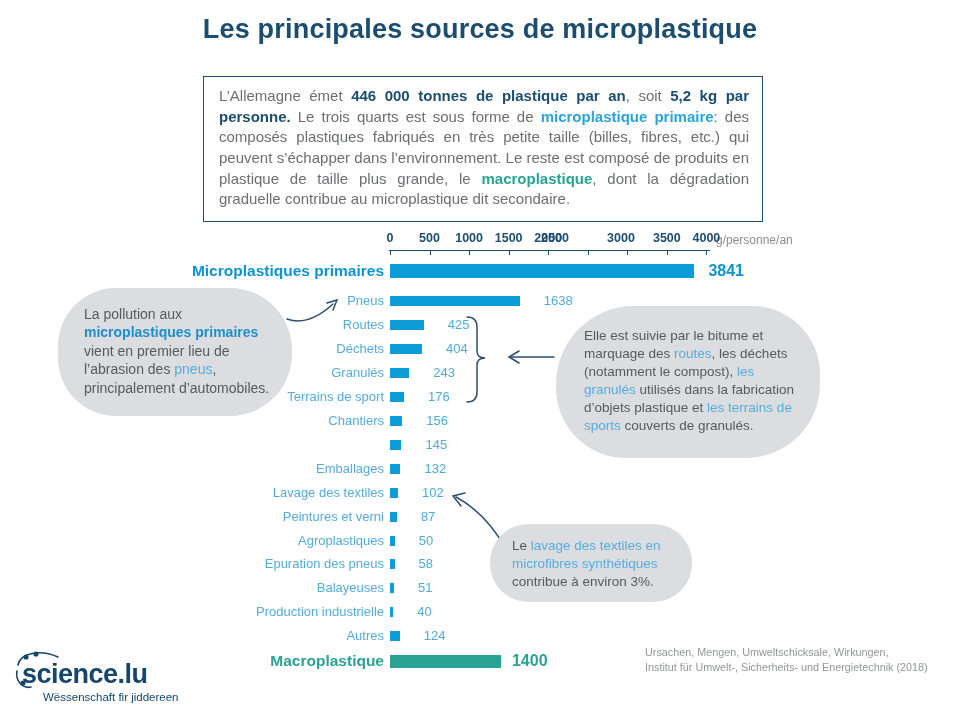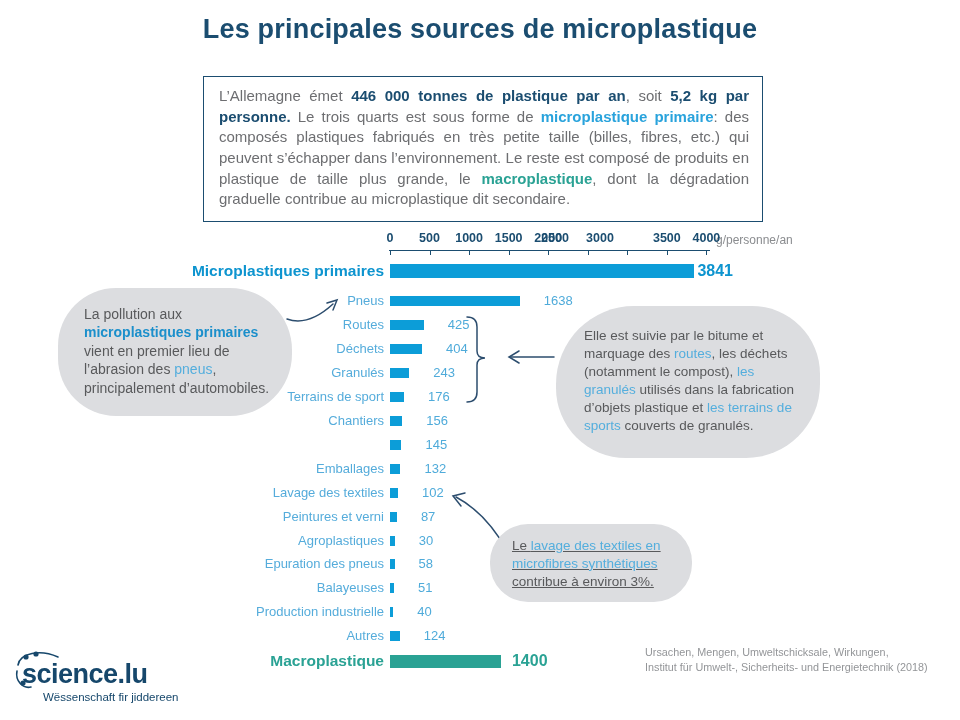--- a/index.html
+++ b/index.html
@@ -25,33 +25,33 @@
 
   .bar-row{position:absolute;left:0;right:0;height:20px;}
   .bar-label{position:absolute;right:576px;top:0;height:20px;line-height:20px;white-space:nowrap;
              color:#55acdb;font-size:13px;}
   .bar-track{position:absolute;left:390px;top:0;height:20px;display:flex;align-items:center;gap:24px;}
   .bar{height:10px;background:#0c9dd8;}
   .bar-value{color:#4fabda;font-size:13px;line-height:20px;white-space:nowrap;}
   .total-primary .bar-label{color:#0d94cf;font-weight:bold;font-size:15.5px;}
   .total-primary .bar{height:14px;}
   .total-primary .bar-value{color:#0d94cf;font-weight:bold;font-size:16px;}
-  .total-primary .bar-track{gap:3px;text-align:center;}
+  .total-primary .bar-track{gap:14px;text-align:center;}
   .total-macro .bar-label{color:#2aa294;font-weight:bold;font-size:15.5px;}
   .total-macro .bar{height:13px;}
   .total-macro .bar-value{color:#2aa294;font-weight:bold;font-size:16px;}
   .total-macro .bar-track{gap:11px;}
 
   .bubble{position:absolute;background:#dcdde0;color:#58595b;}
   .bubble-left{left:58px;top:288px;width:234px;height:128px;border-radius:58px 62px 62px 58px;
                padding:17px 20px 0 26px;box-sizing:border-box;font-size:14px;line-height:1.32;}
   .bubble-right{left:556px;top:306px;width:264px;height:152px;border-radius:78px 68px 74px 70px;
                 padding:21px 24px 0 28px;box-sizing:border-box;font-size:13.5px;line-height:1.33;}
   .bubble-bottom{left:490px;top:524px;width:202px;height:78px;border-radius:38px;
-                 padding:13px 18px 16px 22px;box-sizing:border-box;font-size:13.5px;line-height:1.32;text-decoration:underline;}
+                 padding:13px 18px 16px 22px;box-sizing:border-box;font-size:13.5px;line-height:1.32;}
   .t-blue{color:#54aedd;}
   .t-bblue{color:#1b8fcb;font-weight:bold;}
 
   .connector-overlay{position:absolute;left:0;top:0;width:960px;height:720px;pointer-events:none;}
 
   .source{position:absolute;left:645px;top:645px;width:312px;font-size:10.8px;line-height:1.42;
           color:#939598;}
 
   .logo{position:absolute;left:12px;top:645px;width:200px;height:70px;color:#16476b;}
   .logo-name{position:absolute;left:10px;top:14px;font-size:27px;font-weight:bold;letter-spacing:-.5px;}
@@ -77,21 +77,21 @@
       <span class="axis-tick-label" style="left: 429.55px;">500</span>
       <div class="axis-tick-mark" style="left: 429.55px;"></div>
       <span class="axis-tick-label" style="left: 469.1px;">1000</span>
       <div class="axis-tick-mark" style="left: 469.1px;"></div>
       <span class="axis-tick-label" style="left: 508.65px;">1500</span>
       <div class="axis-tick-mark" style="left: 508.65px;"></div>
       <span class="axis-tick-label" style="left: 548.2px;">2000</span>
       <div class="axis-tick-mark" style="left: 548.2px;"></div>
       <span class="axis-tick-label" style="left: 555px; text-align: center;">2500</span>
       <div class="axis-tick-mark" style="left: 587.75px;"></div>
-      <span class="axis-tick-label" style="left: 600px;">3000</span>
+      <span class="axis-tick-label" style="left: 621px;">3000</span>
       <div class="axis-tick-mark" style="left: 627.3px;"></div>
       <span class="axis-tick-label" style="left: 666.85px;">3500</span>
       <div class="axis-tick-mark" style="left: 666.85px;"></div>
       <span class="axis-tick-label" style="left: 706.4px;">4000</span>
       <div class="axis-tick-mark" style="left: 706.4px;"></div>
     </div>
 
   <div>
       <div class="bar-row total-primary" style="top: 261px;">
         <span class="bar-label">Microplastiques primaires</span>
@@ -166,21 +166,21 @@
         <span class="bar-label">Peintures et verni</span>
         <div class="bar-track">
           <div class="bar" style="width: 6.89475px; background: rgb(12, 157, 216);"></div>
           <span class="bar-value">87</span>
         </div>
       </div>
       <div class="bar-row item" style="top: 531px;">
         <span class="bar-label">Agroplastiques</span>
         <div class="bar-track">
           <div class="bar" style="width: 4.755px; background: rgb(12, 157, 216);"></div>
-          <span class="bar-value">30</span>
+          <span class="bar-value">50</span>
         </div>
       </div>
       <div class="bar-row item" style="top: 554px;">
         <span class="bar-label">Epuration des pneus</span>
         <div class="bar-track">
           <div class="bar" style="width: 4.5965px; background: rgb(12, 157, 216);"></div>
           <span class="bar-value">58</span>
         </div>
       </div>
       <div class="bar-row item" style="top: 578px;">

